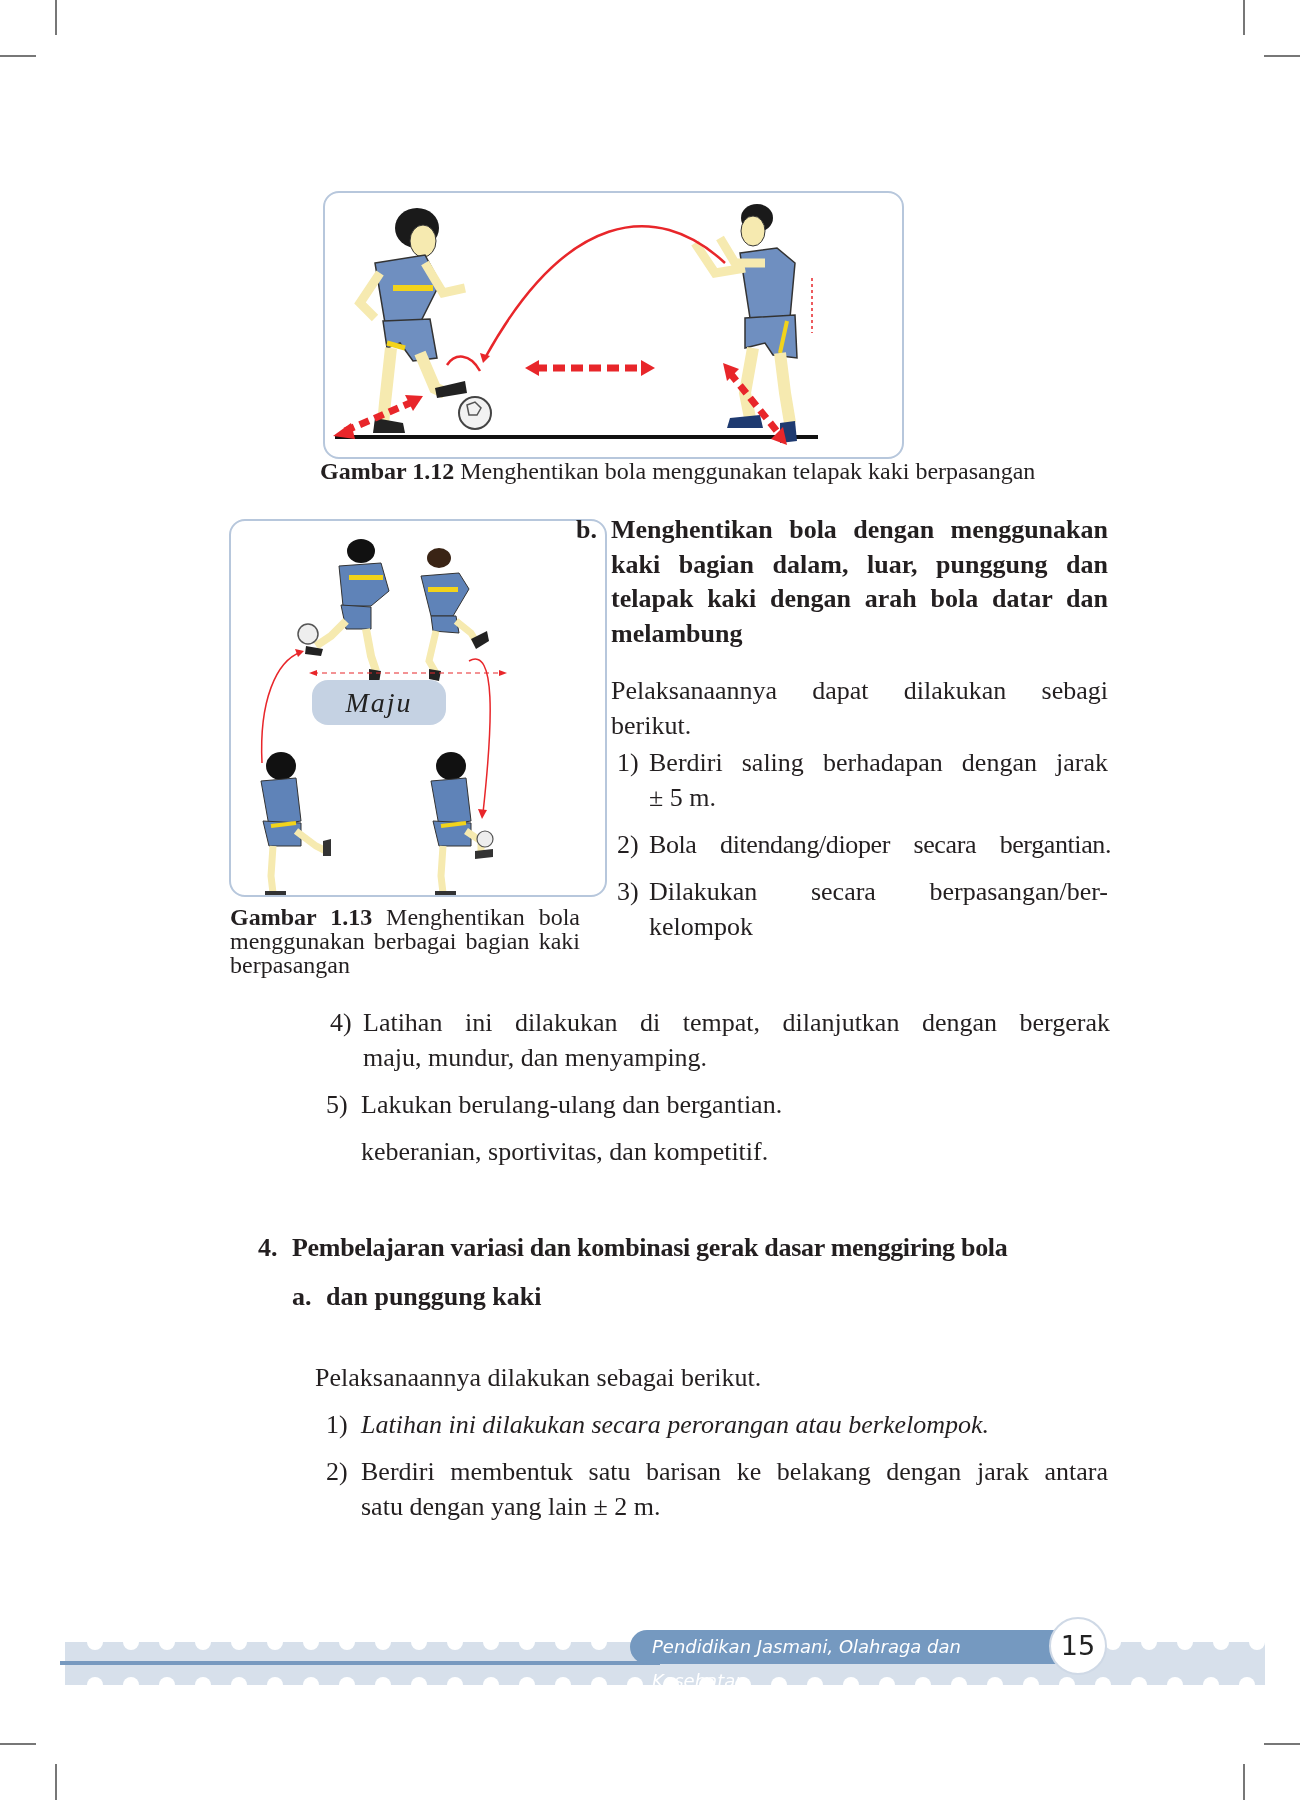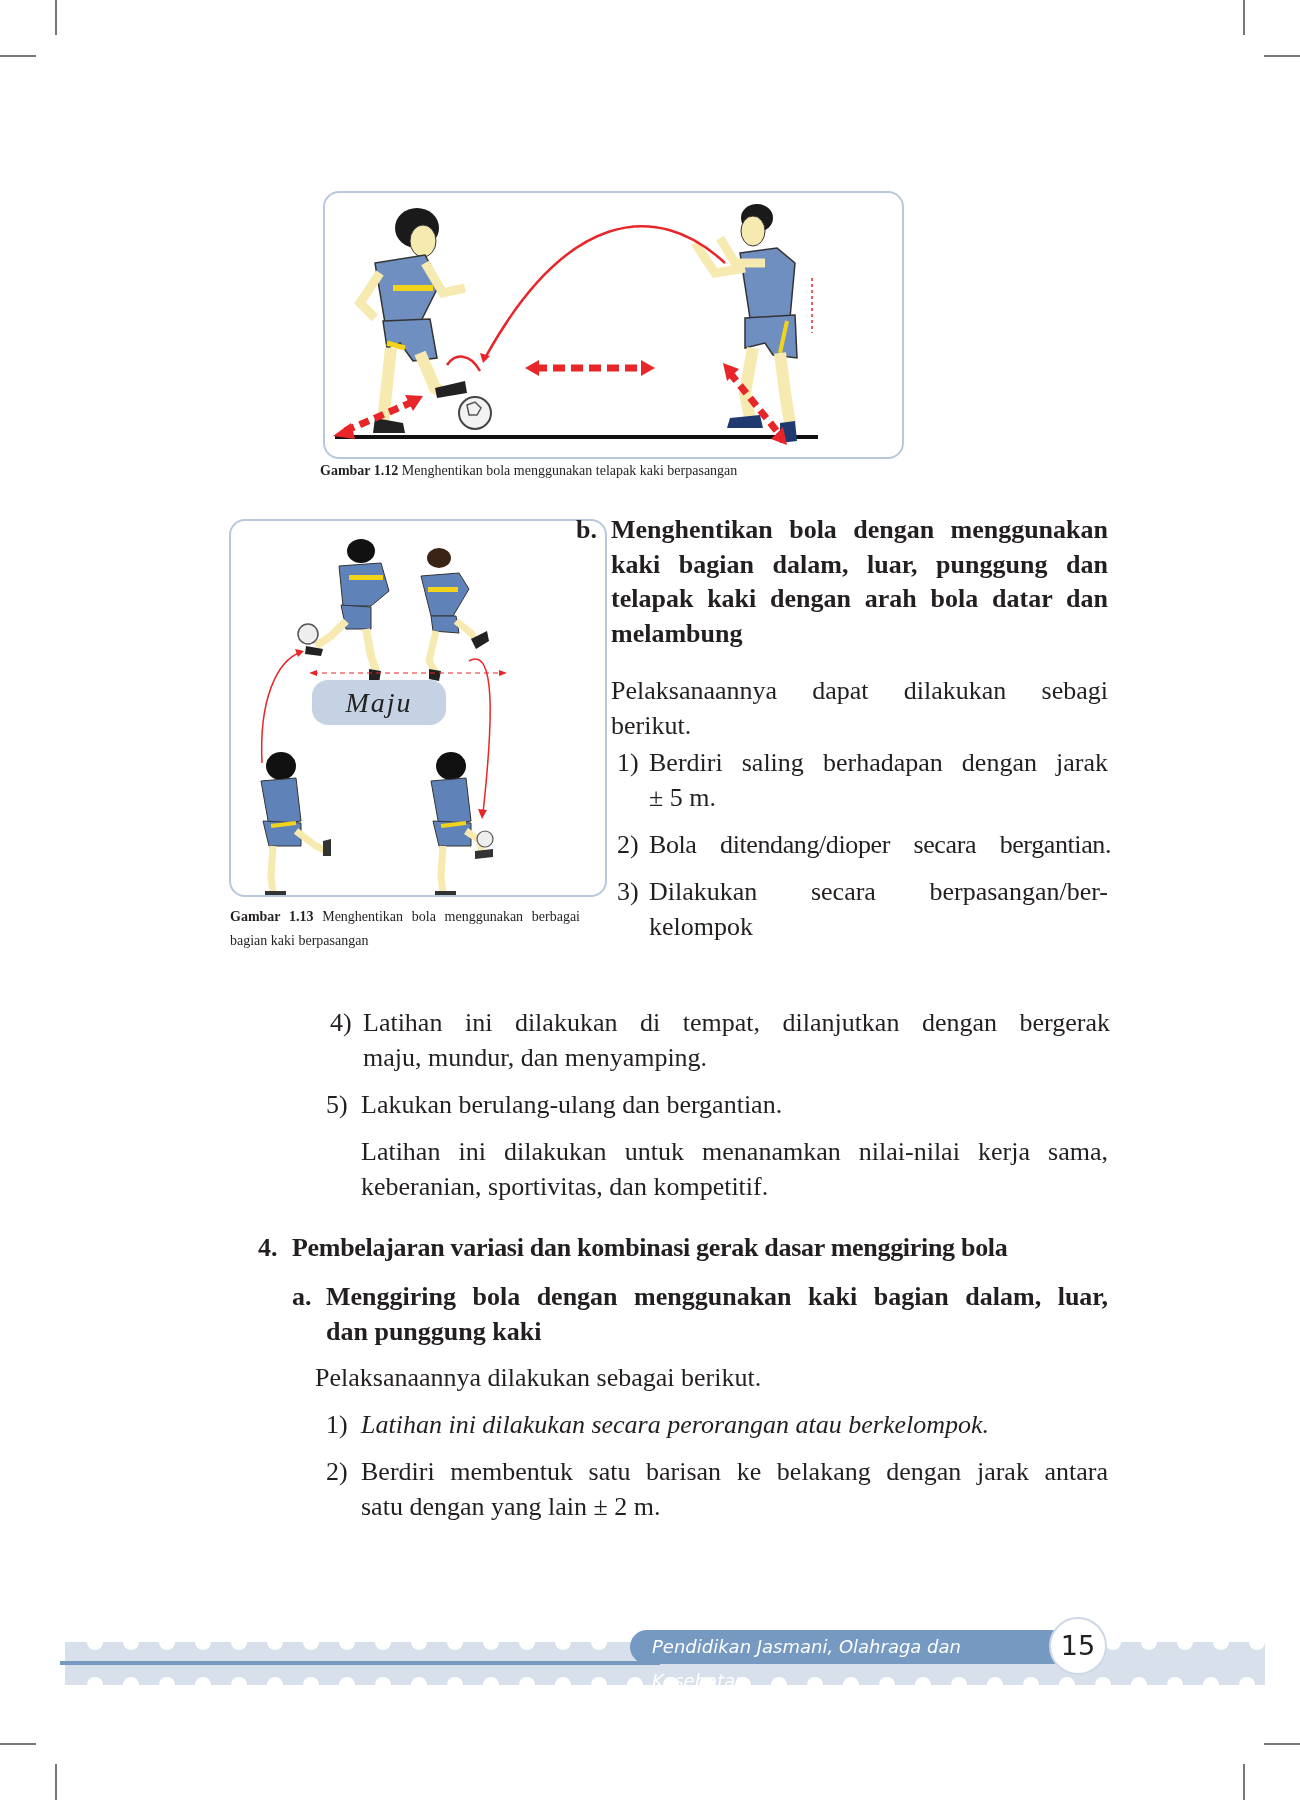--- a/index.html
+++ b/index.html
@@ -1,20 +1,20 @@
 <!DOCTYPE html>
 <html><head>
 <meta charset="utf-8">
 <style>
   html, body { margin:0; padding:0; background:#ffffff; }
   body { width:1300px; height:1800px; position:relative; overflow:hidden;
          font-family:"Liberation Serif","DejaVu Serif",serif; color:#231f20; }
   .crop { position:absolute; background:#777; }
   .fig-box { position:absolute; border:2px solid #b7c7dc; border-radius:16px; background:#fff; box-sizing:border-box; }
-  .caption { position:absolute; font-size:14px; line-height:24px; color:#231f20; }
+  .caption { position:absolute; font-size:24px; line-height:24px; color:#231f20; }
   .caption b { font-weight:bold; }
   .txt { position:absolute; font-size:26px; line-height:34.5px; }
   .just { text-align:justify; }
   .heading { font-weight:bold; }
   .maju { position:absolute; background:#c5d2e3; border-radius:16px; font-style:italic; font-size:28px;
           letter-spacing:2px; display:flex; align-items:center; justify-content:center; color:#222; }
   .footer-band { position:absolute; left:65px; top:1642px; width:1200px; height:43px; background:#d7e0eb; overflow:hidden; }
   .footer-line { position:absolute; left:60px; top:1661px; width:600px; height:4px; background:#7799bf; }
   .footer-pill { position:absolute; left:630px; top:1630px; width:430px; height:34px; background:#7599c0;
                  border-radius:20px 0 0 20px; color:#fff; font-family:"DejaVu Sans",sans-serif; font-style:italic;
@@ -183,30 +183,28 @@
 <div class="txt" style="left:330px;top:1006px;">4)</div>
 <div class="txt" style="left:363px;top:1006px;width:747px;">
   <div style="text-align:justify;text-align-last:justify;">Latihan ini dilakukan di tempat, dilanjutkan dengan bergerak</div>
   <div>maju, mundur, dan menyamping.</div>
 </div>
 <div class="txt" style="left:326px;top:1088px;">5)</div>
 <div class="txt" style="left:361px;top:1088px;width:747px;">
   <div>Lakukan berulang-ulang dan bergantian.</div>
 </div>
 <div class="txt" style="left:361px;top:1135px;width:747px;">
-  <div style="text-align:justify;text-align-last:justify;">Latihan ini dilakukan untuk menanamkan nilai-nilai kerja sama,</div>
   <div>keberanian, sportivitas, dan kompetitif.</div>
 </div>
 
 <div class="txt heading" style="left:258px;top:1231px;">4.</div>
 <div class="txt heading" style="left:292px;top:1231px;white-space:nowrap;letter-spacing:-0.3px;">Pembelajaran variasi dan kombinasi gerak dasar menggiring bola</div>
 
 <div class="txt heading" style="left:292px;top:1280px;">a.</div>
 <div class="txt heading" style="left:326px;top:1280px;width:782px;">
-  <div style="text-align:justify;text-align-last:justify;">Menggiring bola dengan menggunakan kaki bagian dalam, luar,</div>
   <div>dan punggung kaki</div>
 </div>
 <div class="txt" style="left:315px;top:1361px;">Pelaksanaannya dilakukan sebagai berikut.</div>
 
 <div class="txt" style="left:326px;top:1408px;">1)</div>
 <div class="txt" style="left:361px;top:1408px;width:747px;font-style:italic;">
   <div>Latihan ini dilakukan secara perorangan atau berkelompok.</div>
 </div>
 <div class="txt" style="left:326px;top:1455px;">2)</div>
 <div class="txt" style="left:361px;top:1455px;width:747px;">

